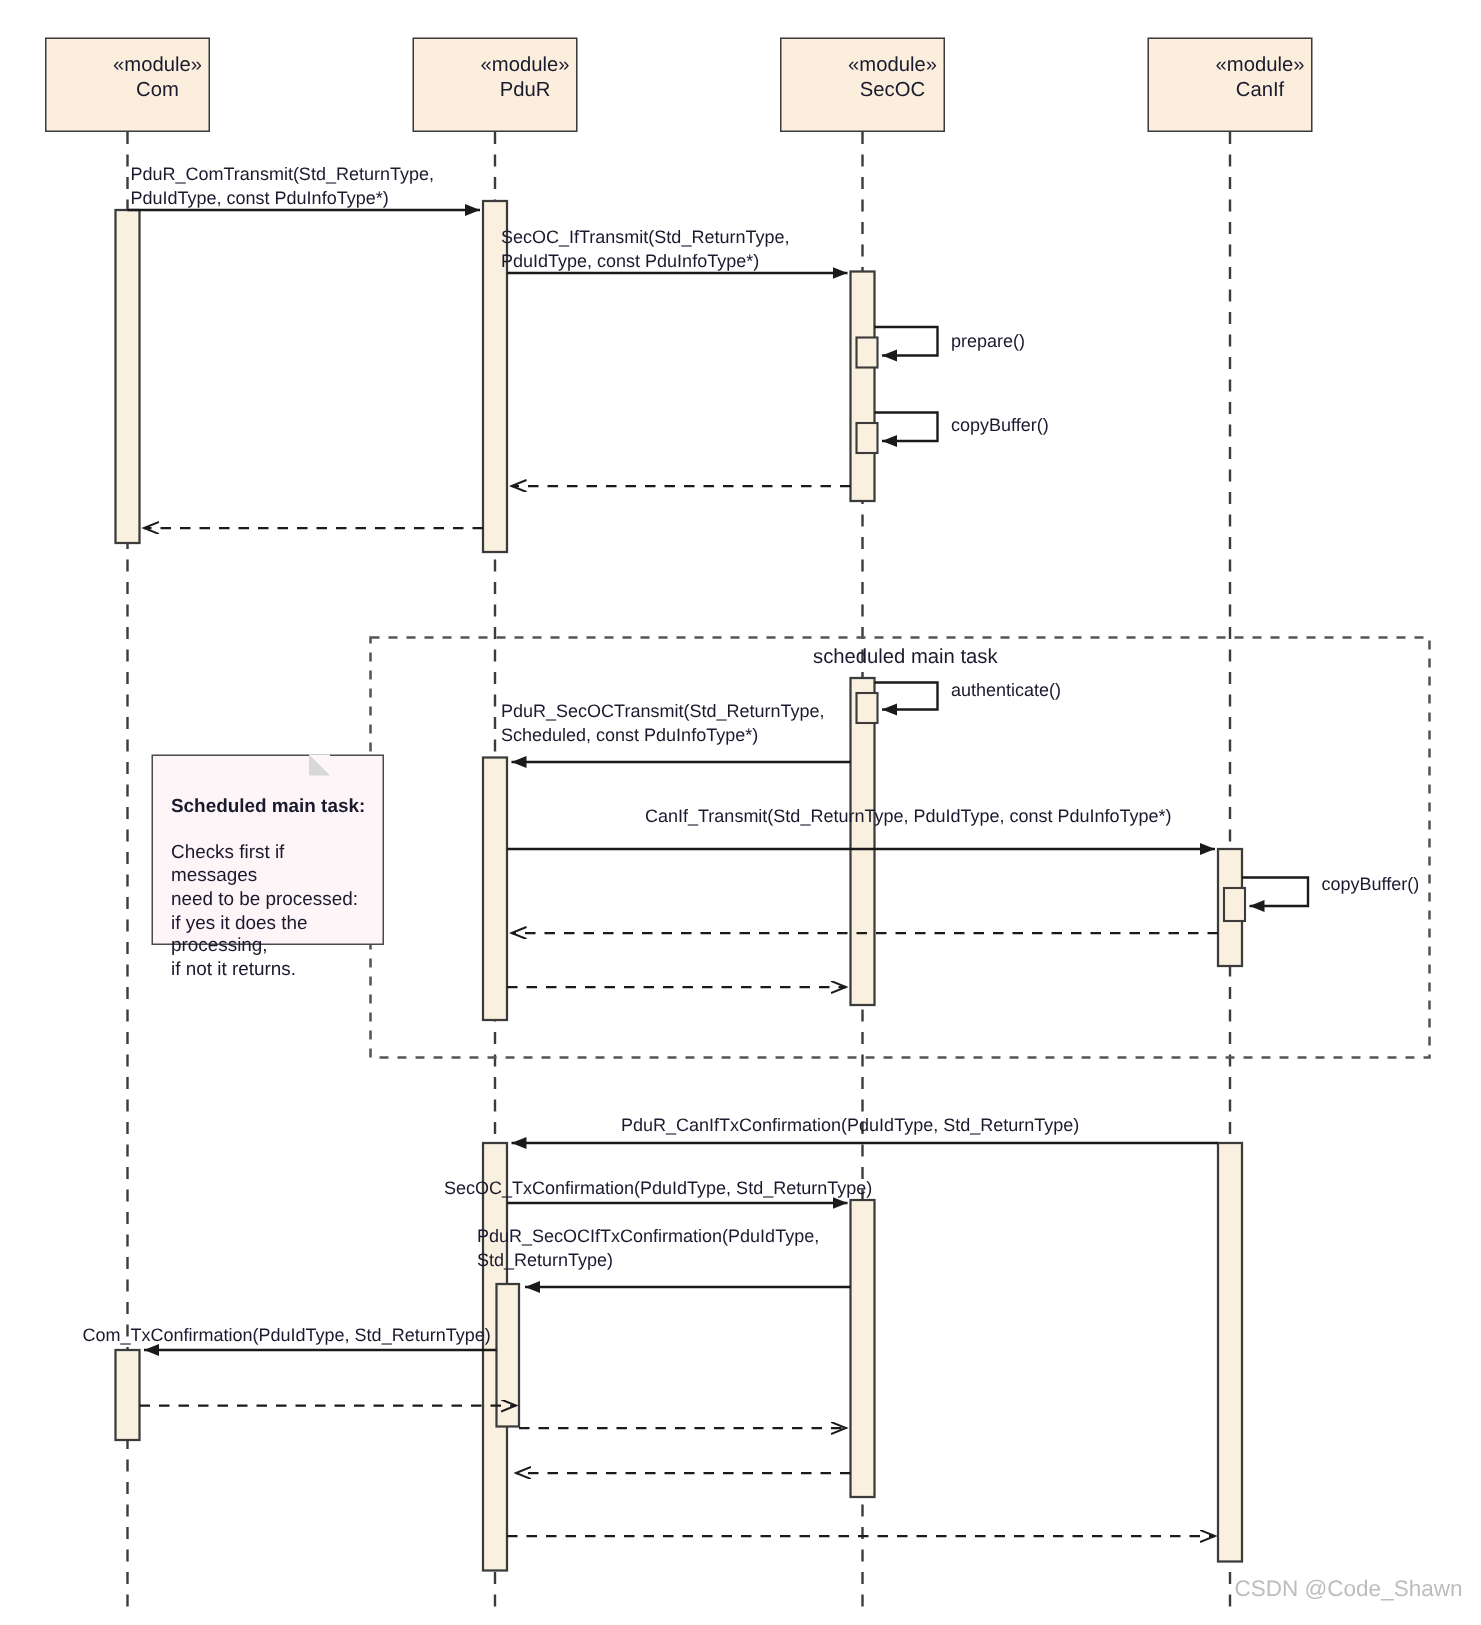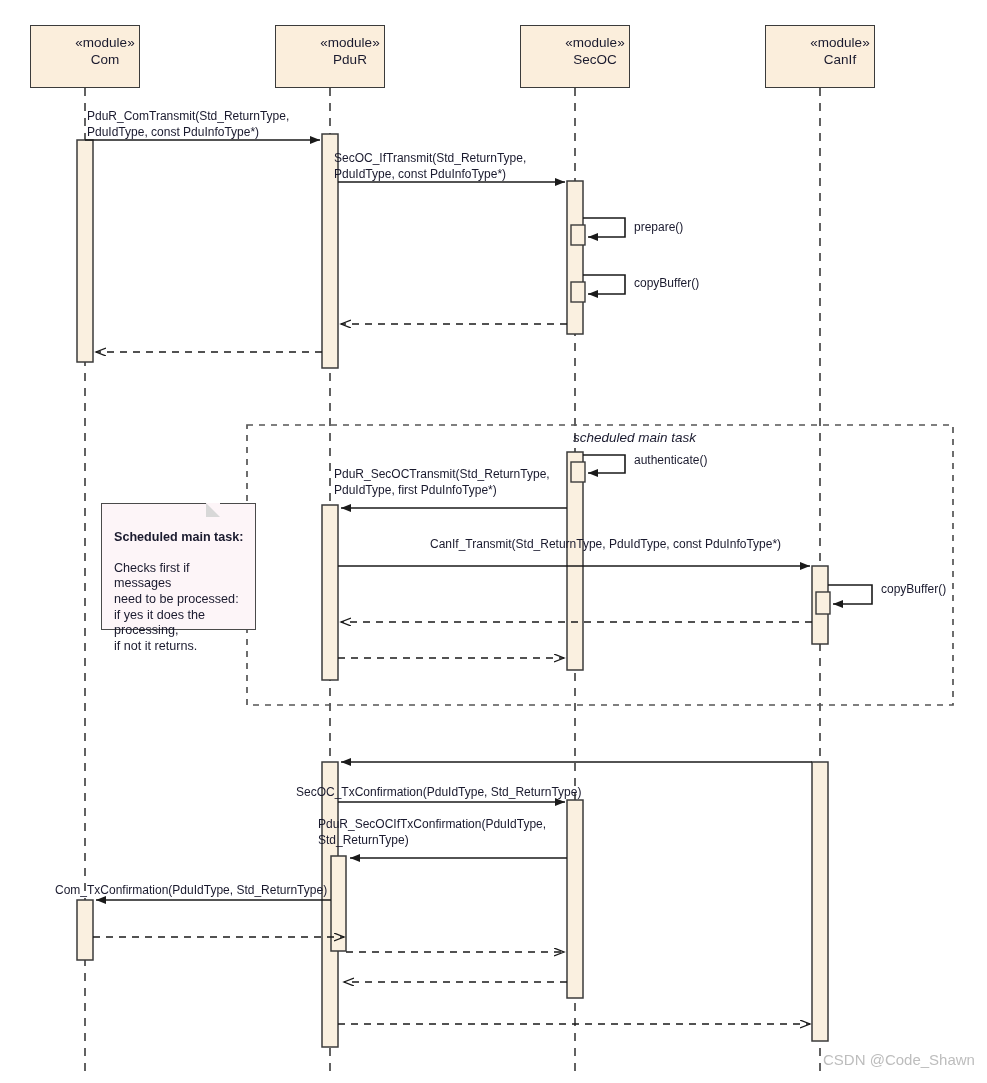--- a/index.html
+++ b/index.html
@@ -197,29 +197,30 @@
   </div>
 
   <div class="lbl" style="left:87px;  top:108px;">PduR_ComTransmit(Std_ReturnType,
 PduIdType, const PduInfoType*)</div>
   <div class="lbl" style="left:334px; top:150px;">SecOC_IfTransmit(Std_ReturnType,
 PduIdType, const PduInfoType*)</div>
   <div class="lbl" style="left:634px; top:219px;">prepare()</div>
   <div class="lbl" style="left:634px; top:275px;">copyBuffer()</div>
   <div class="lbl" style="left:634px; top:452px;">authenticate()</div>
   <div class="lbl" style="left:334px; top:466px;">PduR_SecOCTransmit(Std_ReturnType,
-PduIdType, first PduInfoType*)</div>
+Scheduled, const PduInfoType*)</div>
   <div class="lbl" style="left:430px; top:536px;">CanIf_Transmit(Std_ReturnType, PduIdType, const PduInfoType*)</div>
   <div class="lbl" style="left:881px; top:581px;">copyBuffer()</div>
+  <div class="lbl" style="left:414px; top:742px;">PduR_CanIfTxConfirmation(PduIdType, Std_ReturnType)</div>
   <div class="lbl" style="left:296px; top:784px;">SecOC_TxConfirmation(PduIdType, Std_ReturnType)</div>
   <div class="lbl" style="left:318px; top:816px;">PduR_SecOCIfTxConfirmation(PduIdType,
 Std_ReturnType)</div>
   <div class="lbl" style="left:55px;  top:882px;">Com_TxConfirmation(PduIdType, Std_ReturnType)</div>
 
-  <div class="frame-lbl" style="left:573px; top:430px;font-style:italic;">scheduled main task</div>
+  <div class="frame-lbl" style="left:542px; top:430px;">scheduled main task</div>
 
   <div class="note" style="left:65px; top:503px; width:155px; height:127px;">
     <span class="hd">Scheduled main task:</span>
     <span class="bd">Checks first if  messages
 need to be processed:
 if yes it does the
 processing,
 if not it returns.</span>
   </div>
   <div class="note-fold" style="left:206px; top:503px;"></div>

